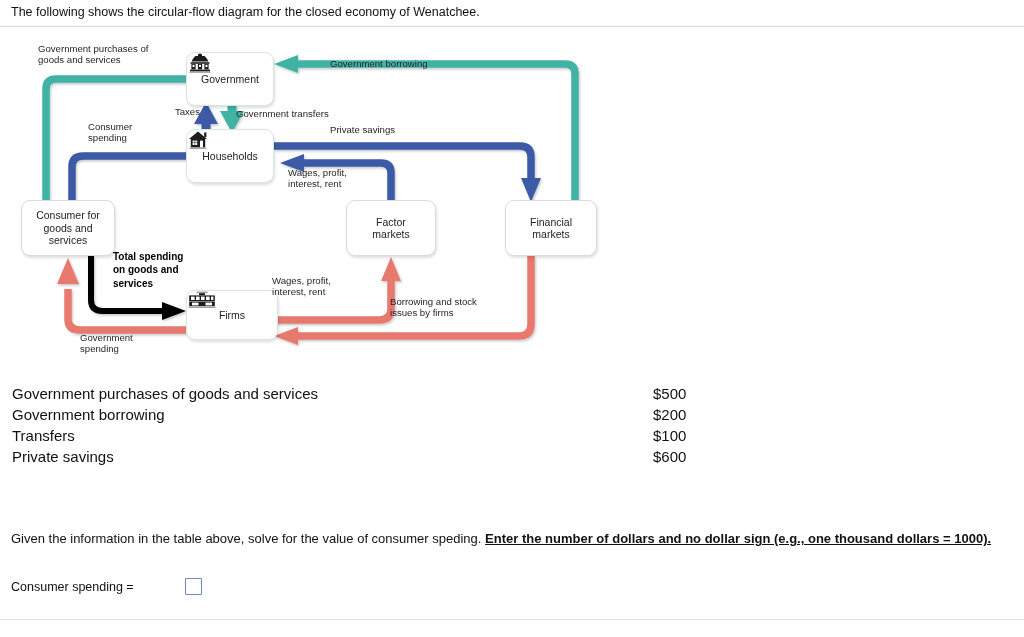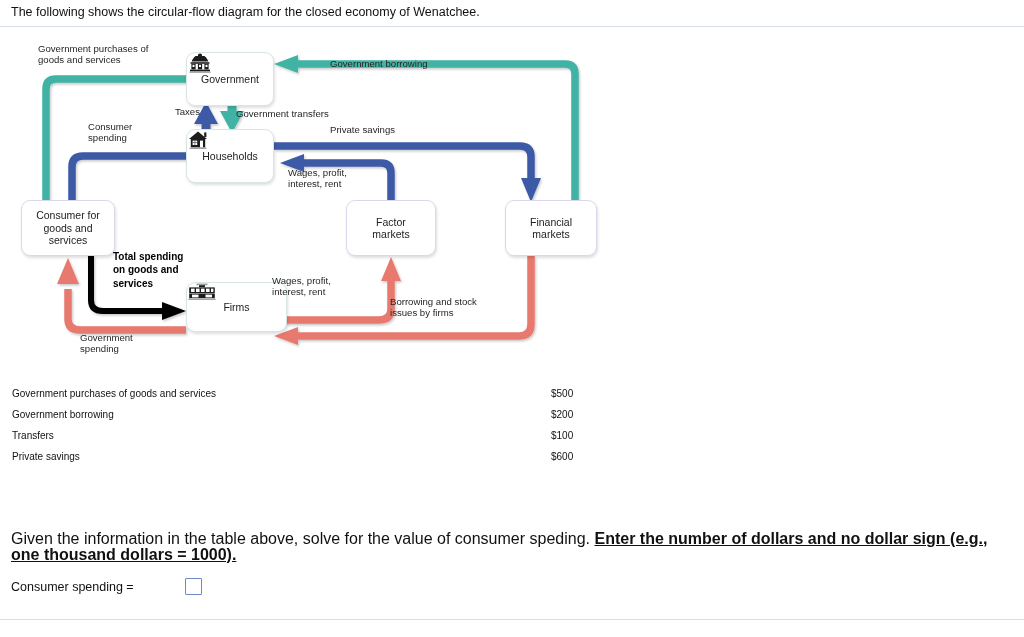--- a/index.html
+++ b/index.html
@@ -78,21 +78,21 @@
   }
   .node.greenish { border-color: #d8e6e2; }
   .node .nlabel { display:block; }
   .node .icon { display:block; margin-bottom: 1px; }
 
   #node-government { left: 186px; top: 18px; width: 88px; height: 54px; }
   #node-households { left: 186px; top: 95px; width: 88px; height: 54px; }
   #node-markets    { left: 21px;  top: 166px; width: 94px; height: 56px; }
   #node-factor     { left: 346px; top: 166px; width: 90px; height: 56px; }
   #node-financial  { left: 505px; top: 166px; width: 92px; height: 56px; }
-  #node-firms      { left: 186px; top: 248px; width: 101px; height: 50px; justify-content: center; }
+  #node-firms      { left: 186px; top: 256px; width: 92px; height: 50px; justify-content: center; }
 
   
   .elabel {
     position: absolute;
     font-size: 9.6px;
     line-height: 11.4px;
     color: #262626;
     text-align: left;
     z-index: 6;
     white-space: nowrap;
@@ -117,42 +117,42 @@
   #lbl-investment   { left: 80px;  top: 298px; width: 110px; }
   #lbl-totalspend   { left: 113px; top: 216px; width: 120px; }
 
   
   #value-table {
     position: absolute;
     left: 12px;
     top: 386px;
     width: 420px;
     border-collapse: collapse;
-    font-size: 10px;
+    font-size: 15px;
     color: #111111;
   }
   #value-table td {
     padding: 0 0 6px 0;
     line-height: 15px;
     vertical-align: top;
   }
   #value-table td.vcol {
     width: 120px;
     padding-left: 335px;
     white-space: nowrap;
   }
   #value-table tr td:first-child { width: 335px; white-space: nowrap; }
 
   
   #question-block {
     position: absolute;
     left: 11px;
     top: 531px;
     width: 1004px;
-    font-size: 16px;
+    font-size: 13px;
     line-height: 16px;
     color: #111111;
   }
   #question-block .emph {
     font-weight: bold;
     text-decoration: underline;
   }
   #answer-row {
     position: absolute;
     left: 11px;

